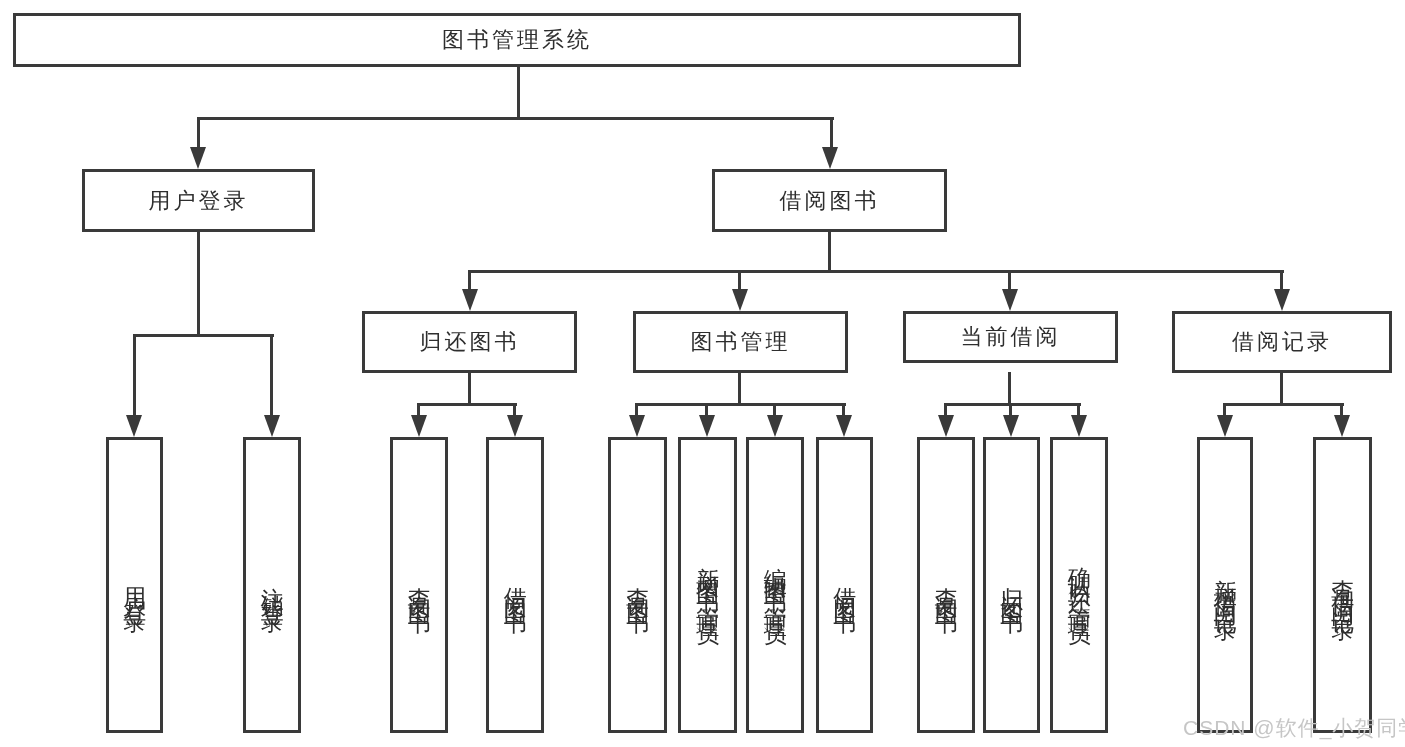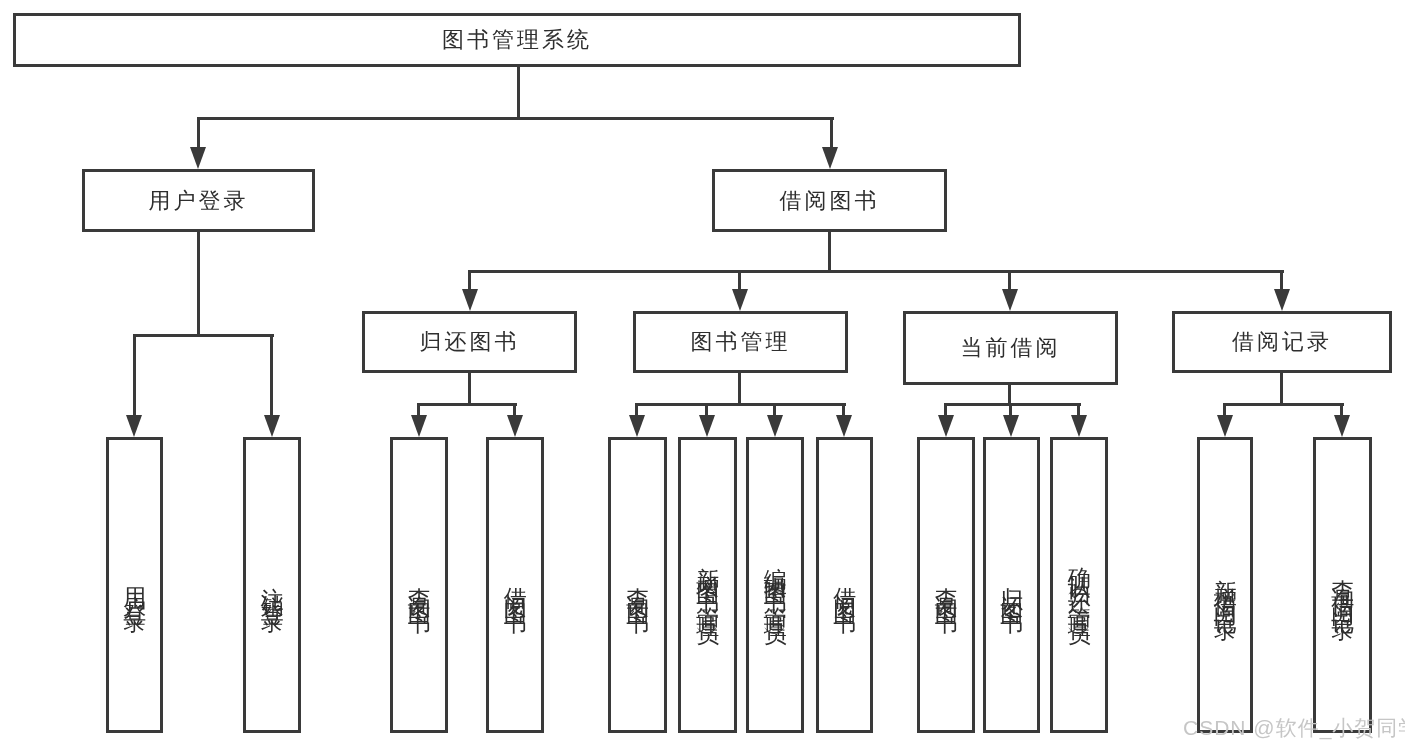--- a/index.html
+++ b/index.html
@@ -114,21 +114,21 @@
   </div>
 
   <div class="node" style="left:362px; top:311px; width:215px; height:62px;">
     <span>归还图书</span>
   </div>
 
   <div class="node" style="left:633px; top:311px; width:215px; height:62px;">
     <span>图书管理</span>
   </div>
 
-  <div class="node" style="left:903px; top:311px; width:215px; height:74px;">
+  <div class="node" style="left:903px; top:311px; width:215px; height:52px;">
     <span>当前借阅</span>
   </div>
 
   <div class="node" style="left:1172px; top:311px; width:220px; height:62px;">
     <span>借阅记录</span>
   </div>
 
   <div class="vnode" style="left:106px; top:437px; width:57px; height:296px;">
     <span>用户登录</span>
   </div>

